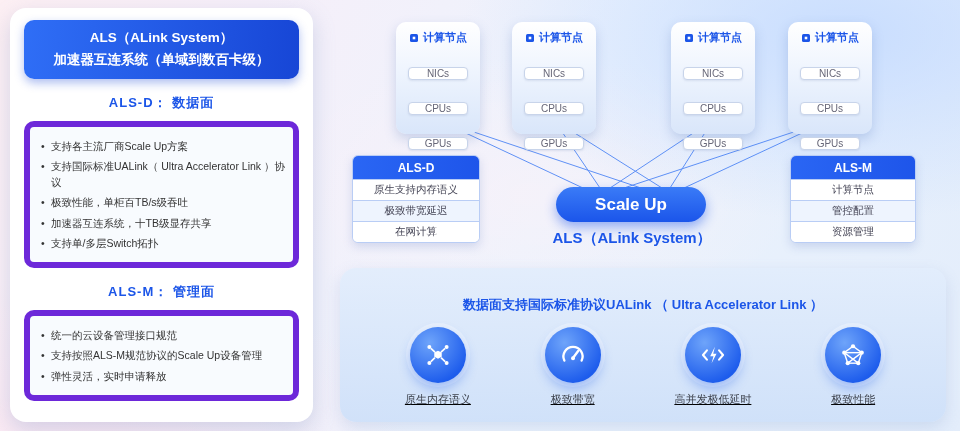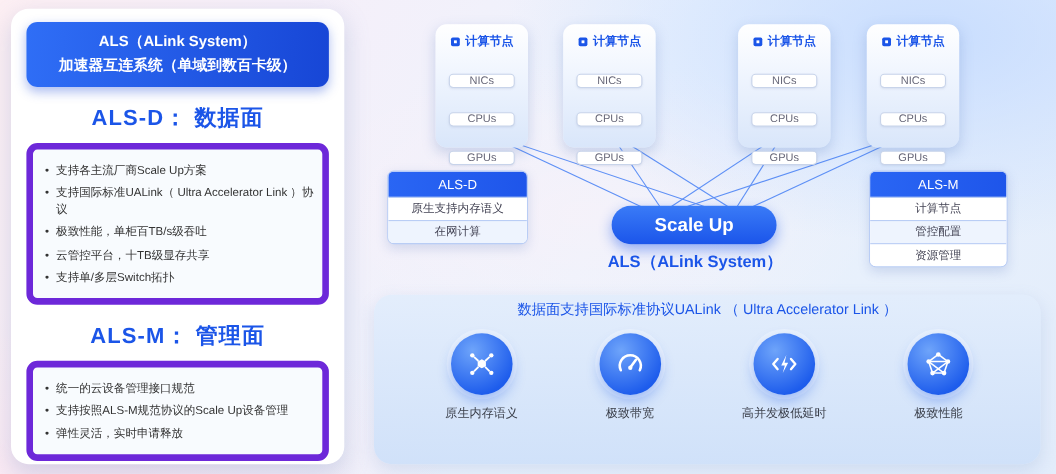--- a/index.html
+++ b/index.html
@@ -23,21 +23,21 @@
     padding: 12px 14px;
   }
   .left-header {
     background: linear-gradient(95deg, #2f6ef6, #1746d6);
     border-radius: 10px; color: #fff; text-align: center;
     font-weight: bold; font-size: 13.5px; line-height: 1.65;
     padding: 7px 4px;
     box-shadow: 0 4px 10px rgba(23,70,214,.35);
   }
   .section-title {
-    text-align: center; color: #1b55e8; font-size: 20px; font-weight: bold;
+    text-align: center; color: #1b55e8; font-size: 13px; font-weight: bold;
     letter-spacing: 1px; margin: 15px 0 9px;
   }
   .bullet-panel {
     background: #f8fbfe; border: 6px solid #6d28d9; border-radius: 10px;
     padding: 9px 8px 9px 6px;
   }
   .bullet-panel ul { list-style: none; }
   .bullet-panel li {
     position: relative; font-size: 10.5px; color: #333;
     line-height: 1.55; padding: 2px 0 2px 15px;
@@ -71,21 +71,21 @@
   
   .mini-table {
     position: absolute; top: 155px; border-radius: 6px; overflow: hidden;
     border: 1px solid #b9cdf5; box-shadow: 0 4px 10px rgba(95,125,190,.22);
     background: #fff;
   }
   .mt-d { left: 352px; width: 128px; }
   .mt-m { left: 790px; width: 126px; }
   .mini-table .th {
     height: 23px; background: linear-gradient(95deg, #2a66f4, #1e55ea);
-    color: #fff; font-weight: normal; font-size: 12px;
+    color: #fff; font-weight: bold; font-size: 12px;
     display: flex; align-items: center; justify-content: center;
   }
   .mini-table .tr {
     height: 21px; border-top: 1px solid #b9cdf5;
     display: flex; align-items: center; justify-content: center;
     font-size: 10.5px; color: #445; background: #ffffff;
   }
   .mini-table .tr:nth-child(odd) { background: #eef4fe; }
 
   
@@ -103,25 +103,25 @@
   }
 
   
   .bottom-panel {
     position: absolute; left: 340px; top: 268px; width: 606px; height: 154px;
     background: linear-gradient(180deg, rgba(226,237,252,.92), rgba(206,224,249,.92));
     border-radius: 16px; box-shadow: 0 6px 16px rgba(110,140,195,.2);
     display: flex; flex-direction: column; align-items: center;
   }
   .bottom-title {
-    margin-top: 4px; color: #1b55e8; font-size: 13px; font-weight: normal;
+    margin-top: 28px; color: #1b55e8; font-size: 13px; font-weight: bold;
   }
   .features {
     width: 100%; margin-top: 13px; padding: 0 28px;
-    display: flex; justify-content: space-around;
+    display: flex; justify-content: space-around; text-decoration: underline;
   }
   .feature { display: flex; flex-direction: column; align-items: center; }
   .feature-circle {
     width: 56px; height: 56px; border-radius: 50%;
     background: radial-gradient(circle at 35% 28%, #6ea4fa, #1d5cec 75%);
     box-shadow: 0 6px 12px rgba(29,92,236,.35), 0 0 0 4px rgba(255,255,255,.35);
     display: flex; align-items: center; justify-content: center;
   }
   .feature-label { margin-top: 9px; font-size: 11px; color: #3a3f4a; }
 </style>
@@ -135,21 +135,21 @@
       <div>ALS（ALink System）</div>
       <div>加速器互连系统（单域到数百卡级）</div>
     </div>
 
     <div class="section-title">ALS-D：  数据面</div>
     <div class="bullet-panel">
       <ul>
         <li>支持各主流厂商Scale Up方案</li>
         <li>支持国际标准UALink（ Ultra Accelerator Link ）协议</li>
         <li>极致性能，单柜百TB/s级吞吐</li>
-        <li>云管控平台，十TB级显存共享</li>
+        <li>加速器互连系统，十TB级显存共享</li>
         <li>支持单/多层Switch拓扑</li>
       </ul>
     </div>
 
     <div class="section-title">ALS-M：  管理面</div>
     <div class="bullet-panel">
       <ul>
         <li>统一的云设备管理接口规范</li>
         <li>支持按照ALS-M规范协议的Scale Up设备管理</li>
         <li>弹性灵活，实时申请释放</li>
@@ -218,20 +218,21 @@
       <span>计算节点</span>
     </div>
     <div class="node-box">NICs</div>
     <div class="node-box">CPUs</div>
     <div class="node-box">GPUs</div>
   </div>
 
   <div class="mini-table mt-d">
     <div class="th">ALS-D</div>
     <div class="tr">原生支持内存语义</div>
+    <div class="tr">极致带宽延迟</div>
     <div class="tr">在网计算</div>
   </div>
 
   <div class="mini-table mt-m">
     <div class="th">ALS-M</div>
     <div class="tr">计算节点</div>
     <div class="tr">管控配置</div>
     <div class="tr">资源管理</div>
   </div>
 

